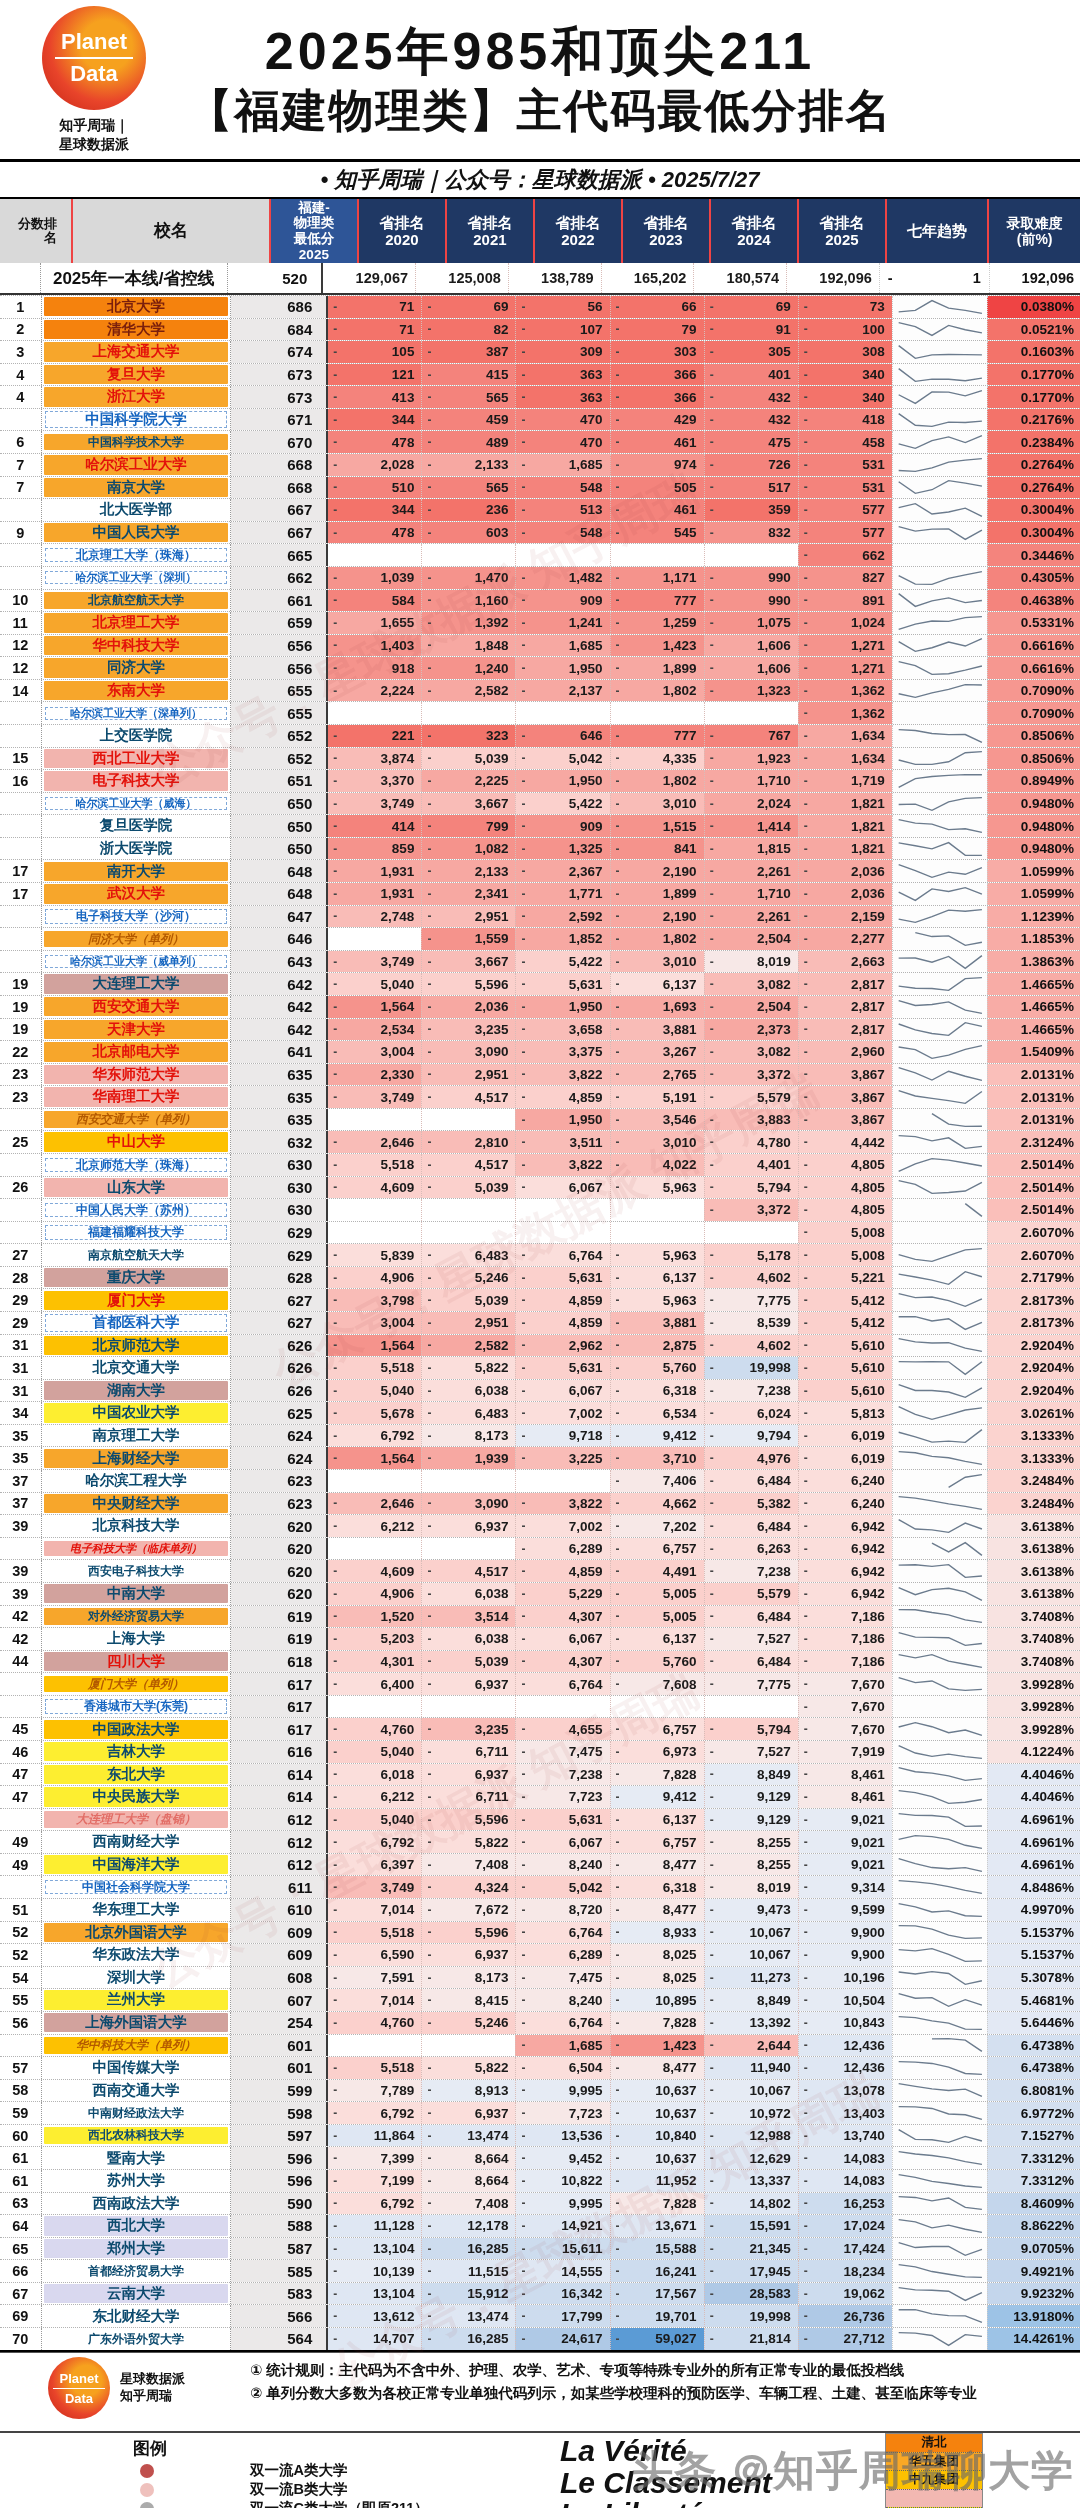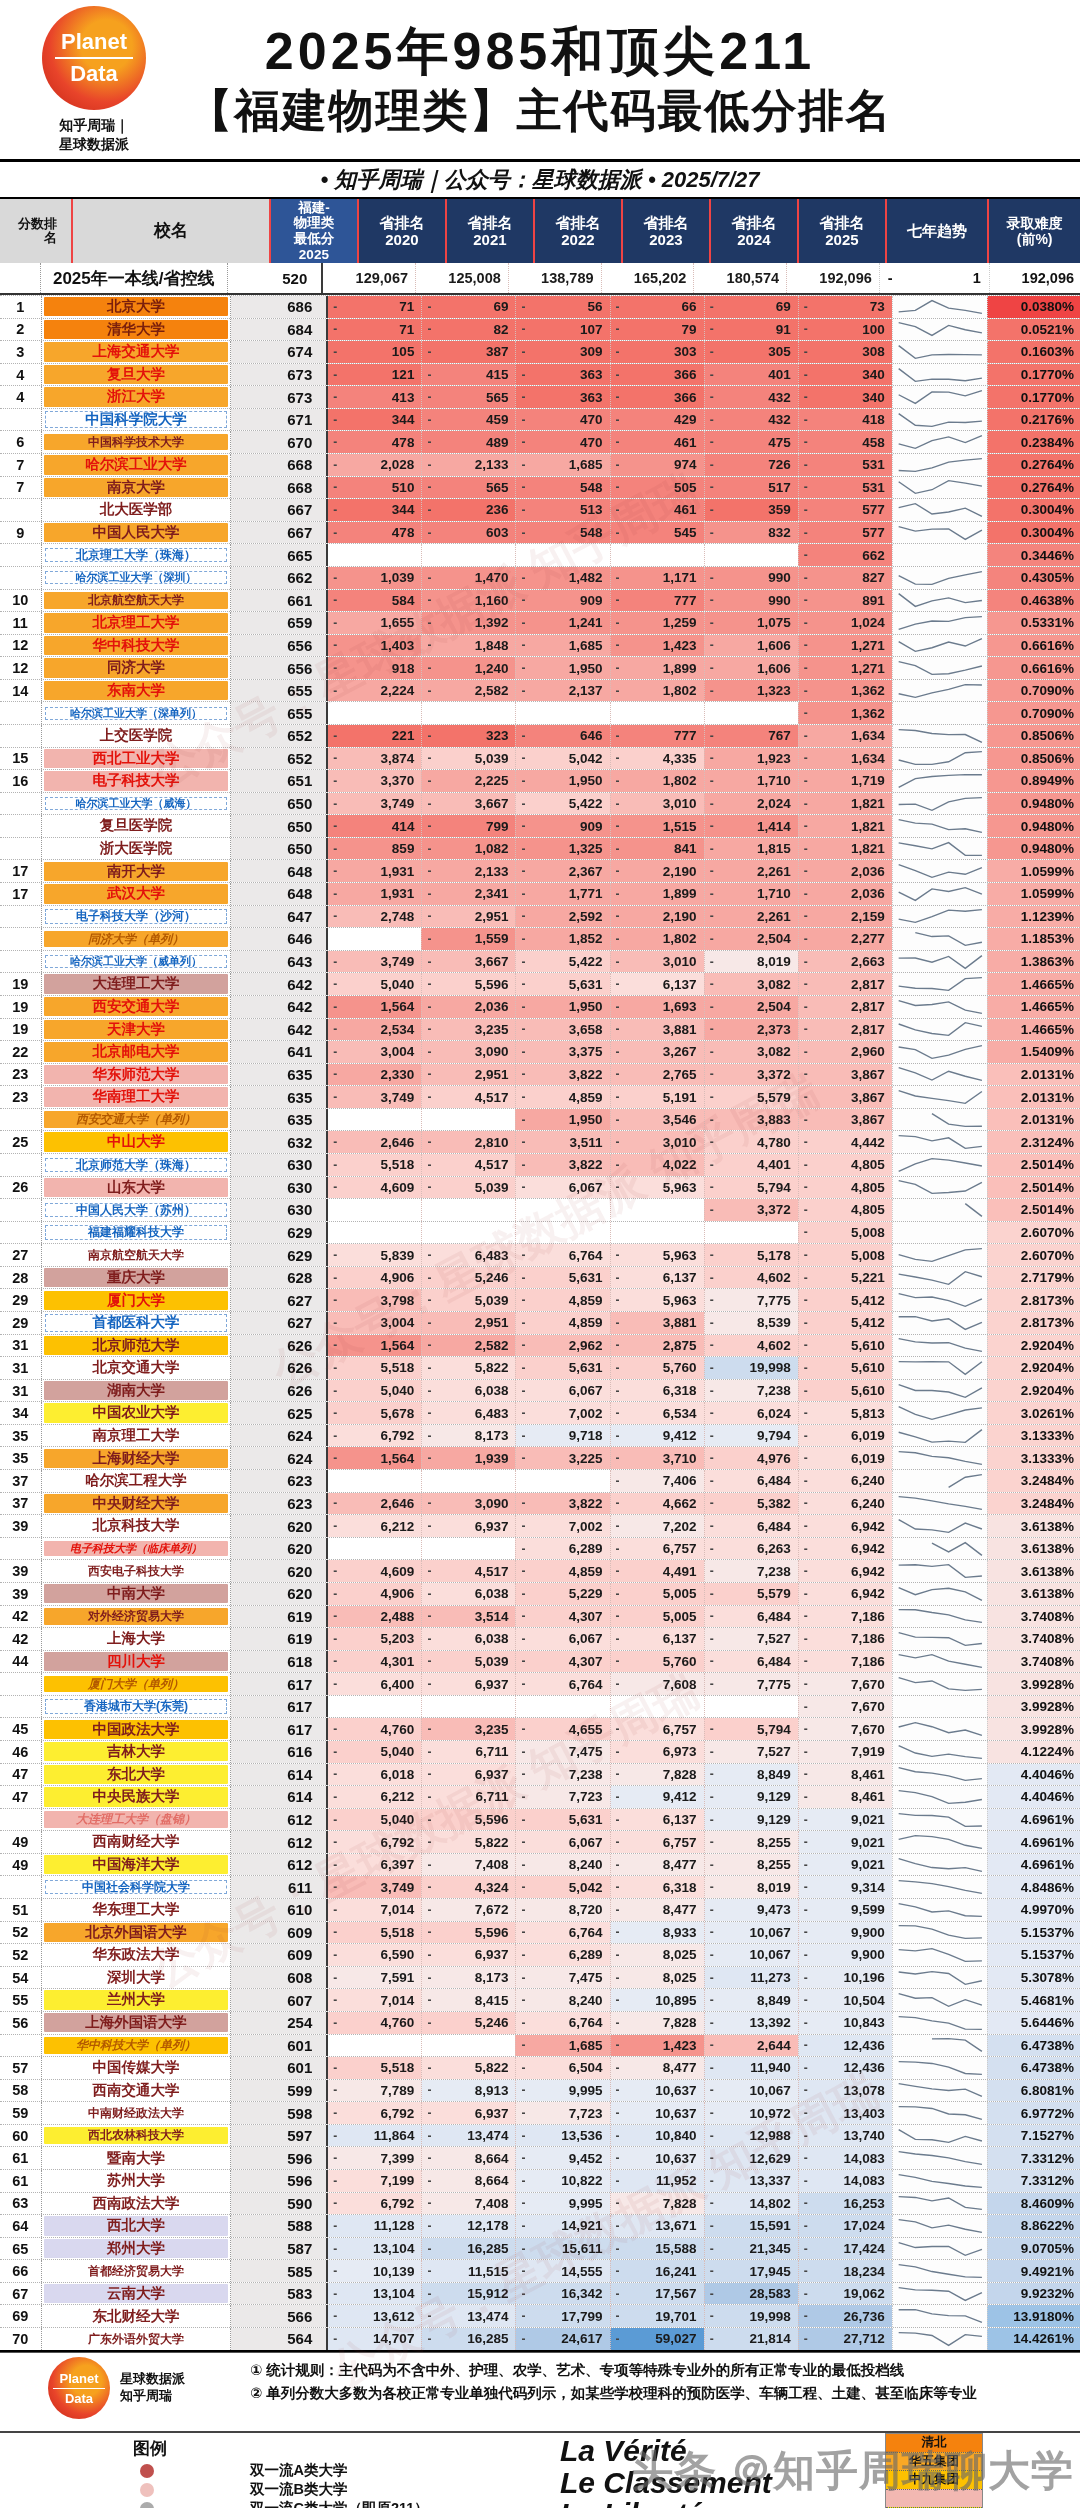--- a/index.html
+++ b/index.html
@@ -53,21 +53,21 @@
   
   .control .c{background:#fff;}
   .control{flex:0 0 30px;border-bottom:2px solid #333;}
   .control .name{justify-content:center;font-size:17px;font-weight:900;}
   .control .yr,.control .diff{font-size:14.5px;font-weight:900;}
   .control .trend{justify-content:space-between;padding:0 8px;font-size:14.5px;font-weight:900;background:#fff;}
   
   .bg-qb{background:#f5820d;} .bg-or{background:#f7a62b;} .bg-am{background:#fdc101;}
   .bg-ye{background:#fdee30;} .bg-pk{background:#f2b4ae;} .bg-mv{background:#d2a29d;}
   .bg-lv{background:#d9d8ef;} .bg-wh{background:#fff;}
-  .tc-k{color:#7f1d1d;} .tc-r{color:#e3120b;} .tc-b{color:#1565c0;} .tc-m{color:#7a1f0c;}
+  .tc-k{color:#0c4a6e;} .tc-r{color:#e3120b;} .tc-b{color:#1565c0;} .tc-m{color:#7a1f0c;}
   .tc-io{color:#b35900;font-style:italic;} .tc-ir{color:#e3120b;font-style:italic;} .tc-ip{color:#e26d66;font-style:italic;}
   .bg-wh.tcb-dash{outline:1px dashed #7fa8d9;outline-offset:-2px;}
   
   .footer{height:158px;position:relative;border-top:1px solid #555;}
   .notes{position:absolute;left:250px;top:6px;font-size:14.5px;font-weight:bold;line-height:1.6;}
   .notes div{white-space:nowrap;}
   .foot-divider{position:absolute;left:0;top:78px;width:100%;border-top:2px solid #444;}
   .foot-logo{position:absolute;left:48px;top:4px;display:flex;align-items:center;gap:10px;}
   .foot-logo .logo-circle{width:62px;height:62px;}
   .foot-logo .logo-circle .l1,.foot-logo .logo-circle .l2{font-size:13px;border-width:1px;}
@@ -2216,21 +2216,21 @@
         <div class="c diff" style="background:#f8e3e1">3.6138%</div>
       </div>
       <div class="trow">
         <div class="c rank">42</div>
         <div class="c name">
           <span class="nm bg-or tc-k small">对外经济贸易大学</span>
         </div>
         <div class="c score">619</div>
         <div class="c yr" style="background:#f9bcb7">
           <span class="dash">-</span>
-          <span class="v">2,488</span>
+          <span class="v">1,520</span>
         </div>
         <div class="c yr" style="background:#f9bcb7">
           <span class="dash">-</span>
           <span class="v">3,514</span>
         </div>
         <div class="c yr" style="background:#fbd0cc">
           <span class="dash">-</span>
           <span class="v">4,307</span>
         </div>
         <div class="c yr" style="background:#fbd0cc">

